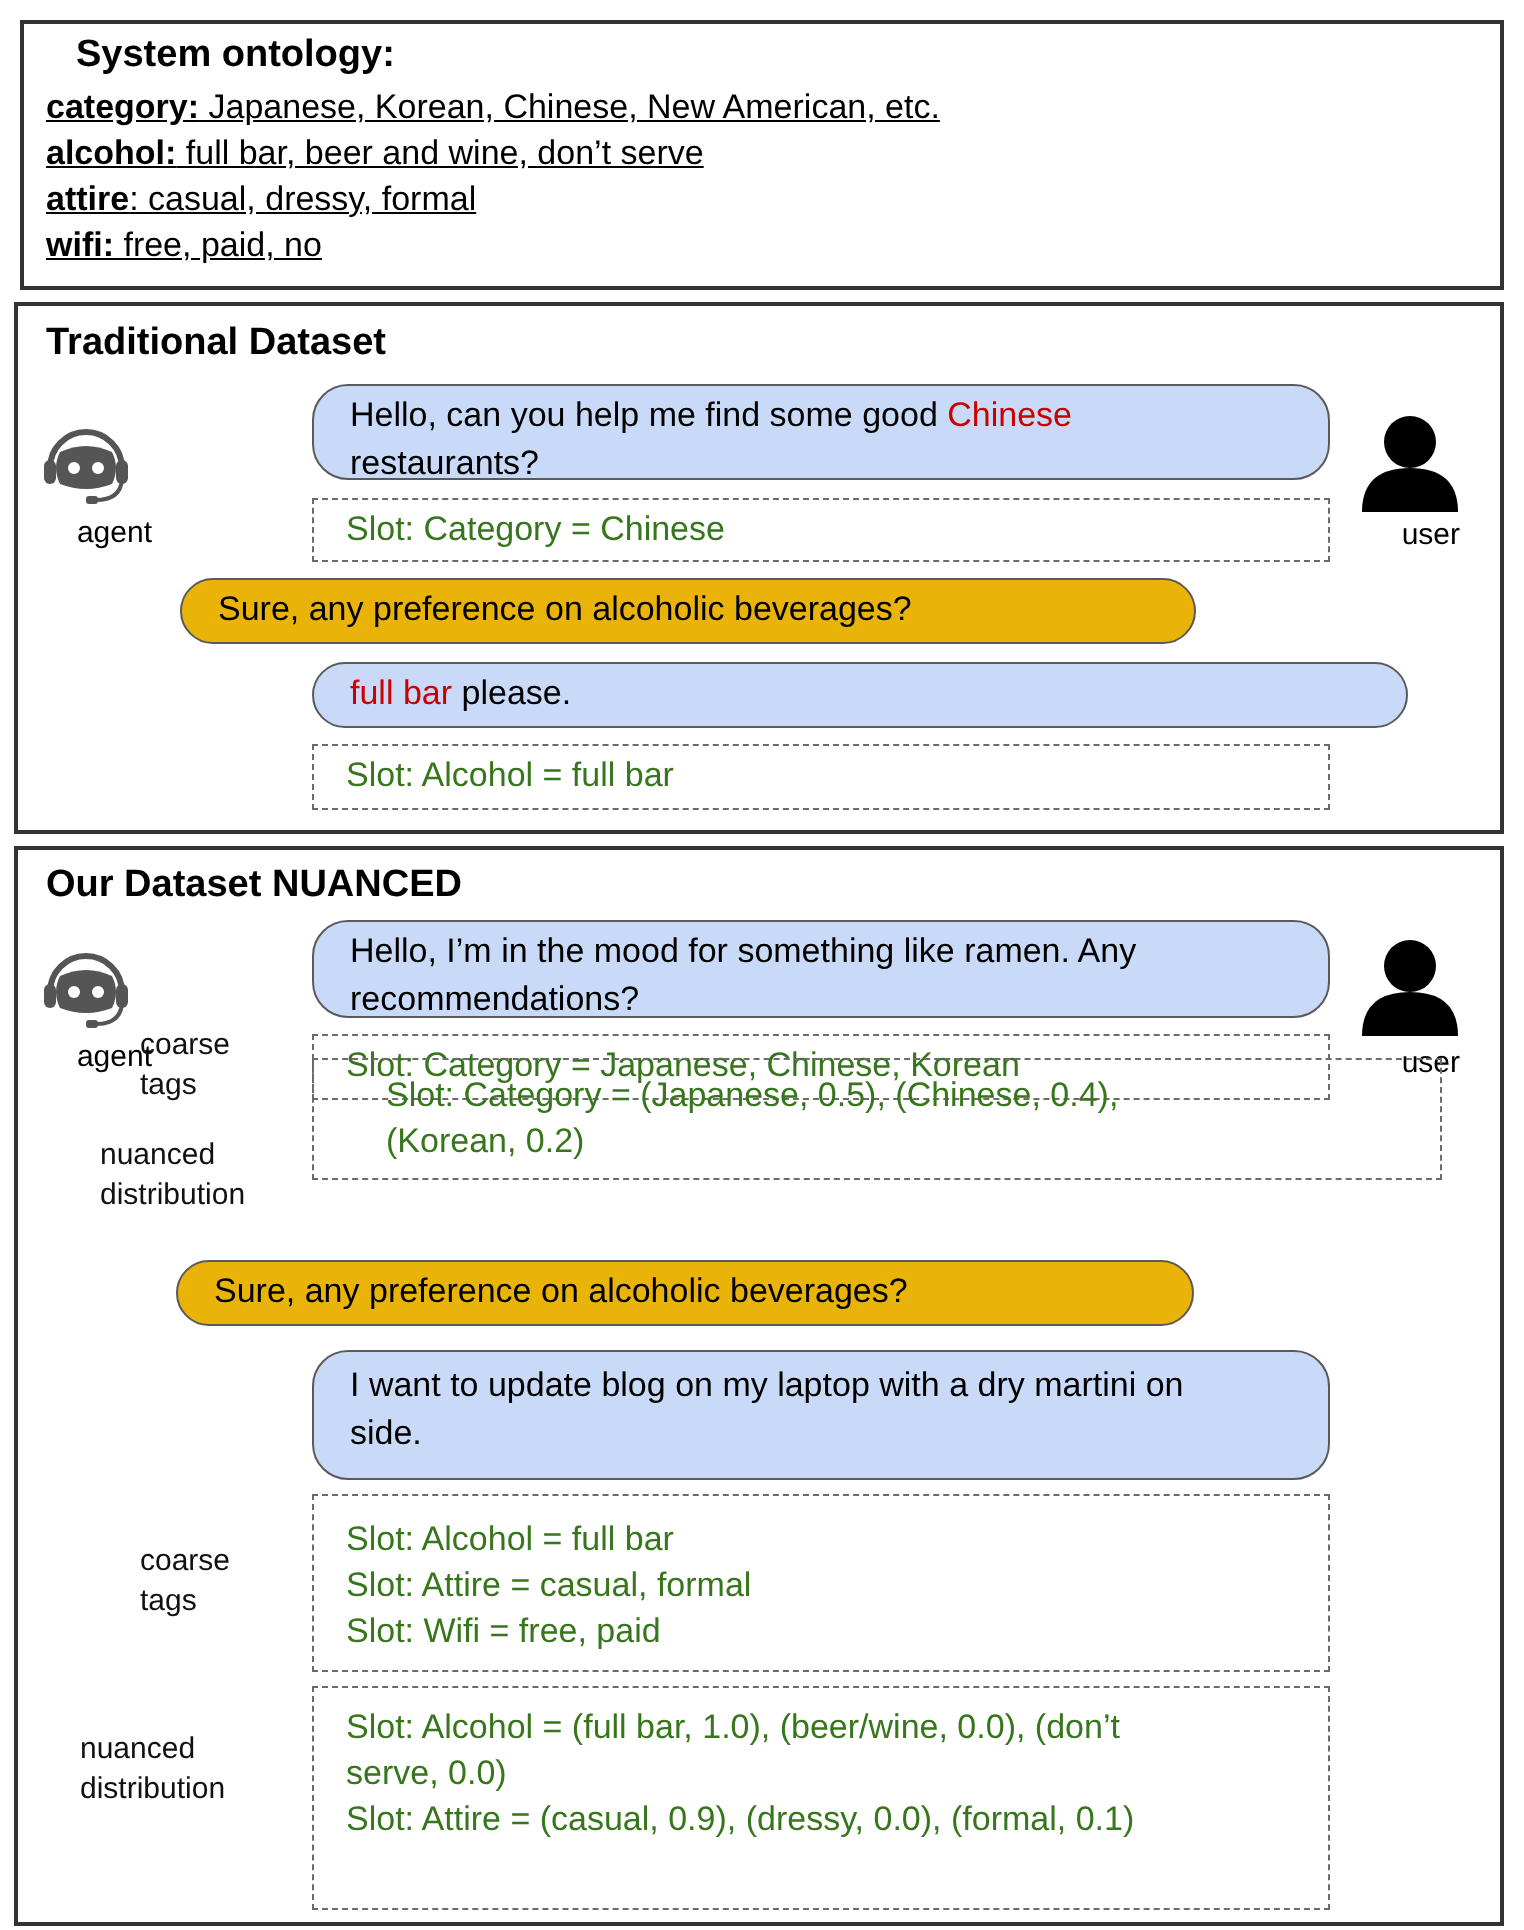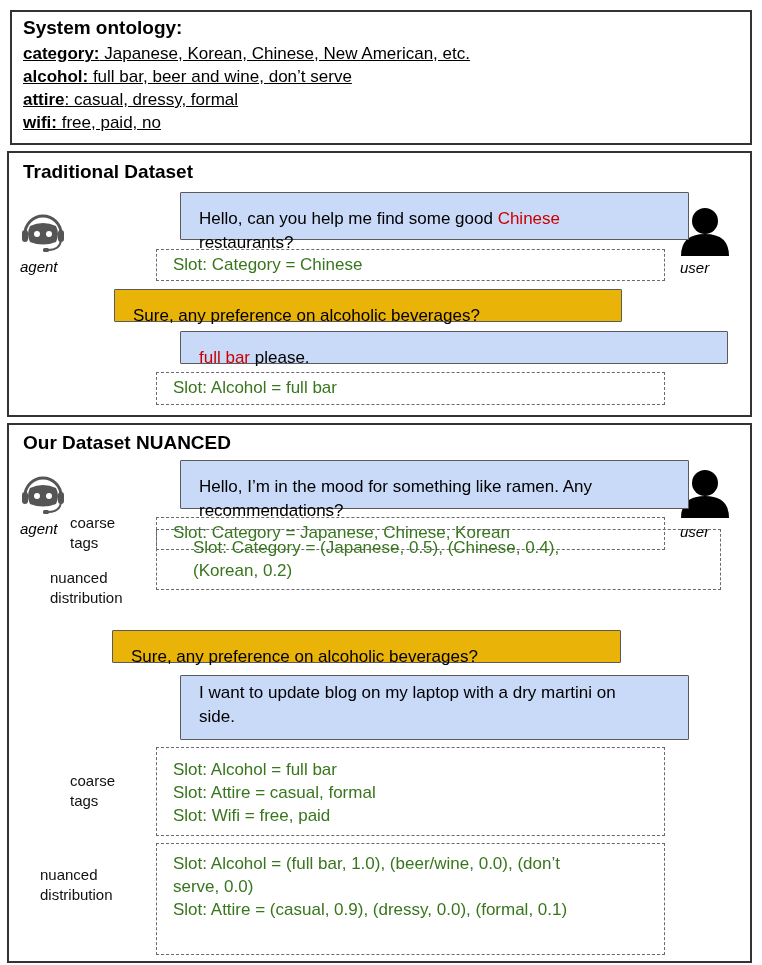--- a/index.html
+++ b/index.html
@@ -3,35 +3,35 @@
 <meta charset="utf-8">
 <style>
   html, body { margin:0; padding:0; background:#ffffff; }
   body { width:762px; height:965px; position:relative; overflow:hidden;
          font-family:"Liberation Sans", sans-serif; color:#000; }
   .panel { position:absolute; border:2px solid #333; box-sizing:border-box; background:#fff; }
   .title { position:absolute; font-weight:bold; font-size:19px; }
   .ont-line { position:absolute; left:23px; font-size:17px;text-decoration:underline; }
   .ont-line b { font-weight:bold; }
   .bubble { position:absolute; box-sizing:border-box; border:1.5px solid #5a5a5a;
-            border-radius:1px; font-size:17px; line-height:24px; padding:14px 18px;margin-left:24px; }
+            border-radius:18px; font-size:17px; line-height:24px; padding:3px 18px; }
   .user-b { background:#c9daf8; }
   .agent-b { background:#eab308; }
   .slot { position:absolute; box-sizing:border-box; border:1.5px dashed #6b6b6b;
           font-size:17px; line-height:23px; padding:3px 16px; color:#38761d; }
   .red { color:#cc0000; }
   .side-label { position:absolute; font-size:15px; text-align:left; line-height:20px; color:#111; }
-  .icon-label { position:absolute; font-size:15px; text-align:left;font-style:italic; }
+  .icon-label { position:absolute; font-size:15px; text-align:right; }
   .icon { position:absolute; }
 </style>
 </head>
 <body>
 
 <div class="panel" style="left:10px;top:10px;width:742px;height:135px;"></div>
-<div class="title" style="left:23px;top:17px;">System ontology:</div>
+<div class="title" style="left:38px;top:17px;">System ontology:</div>
 <div class="ont-line" style="top:44px;"><b>category:</b><span> Japanese, Korean, Chinese, New American, etc.</span></div>
 <div class="ont-line" style="top:67px;"><b>alcohol:</b><span> full bar, beer and wine, don’t serve</span></div>
 <div class="ont-line" style="top:90px;"><b>attire</b><span>: casual, dressy, formal</span></div>
 <div class="ont-line" style="top:113px;"><b>wifi:</b><span> free, paid, no</span></div>
 
 <div class="panel" style="left:7px;top:151px;width:745px;height:266px;"></div>
 <div class="title" style="left:23px;top:161px;">Traditional Dataset</div>
 
 <svg class="icon" style="left:20px;top:212px;" width="46" height="42" viewBox="0 0 46 42">
   <path d="M5 22 A18 18 0 0 1 41 22" fill="none" stroke="#555" stroke-width="3"></path>

